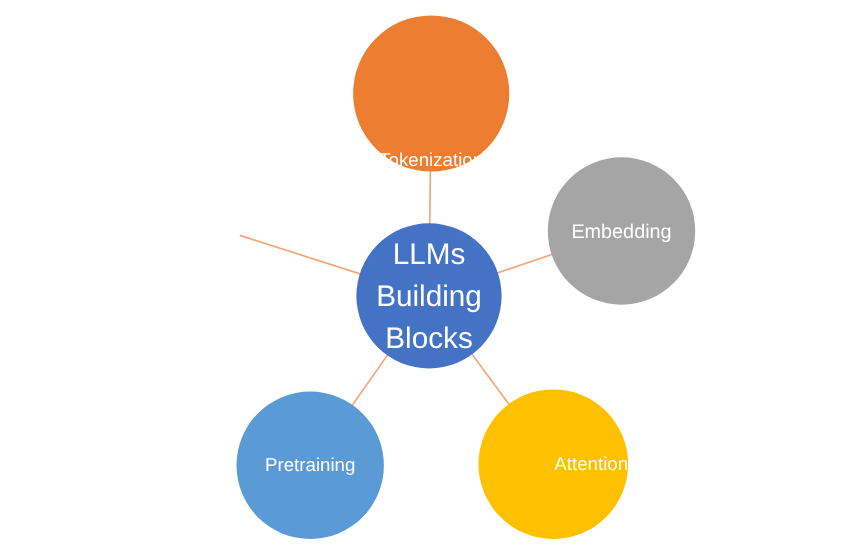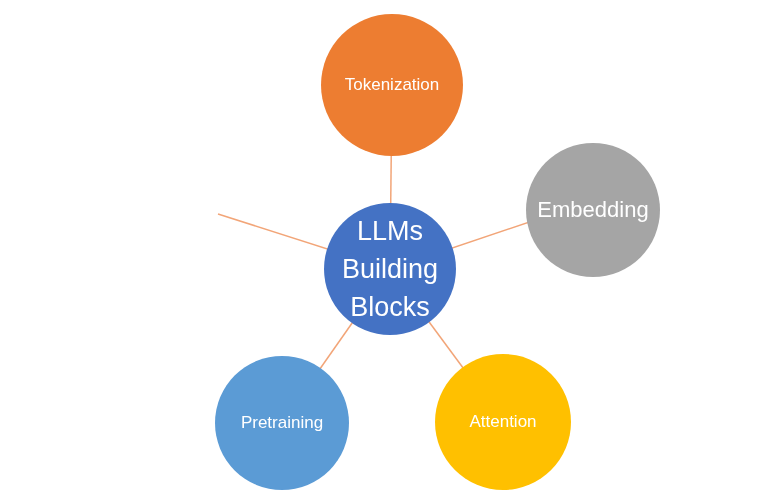--- a/index.html
+++ b/index.html
@@ -47,27 +47,28 @@
   }
   .node-center .label {
     width: 112px;
   }
   .node-tokenization {
     left: 321px;
     top: 14px;
     width: 142px;
     height: 142px;
     font-size: 17px;
+    align-items: flex-end;
   }
   .node-embedding {
-    left: 526px;
+    left: 498px;
     top: 143px;
     width: 134px;
     height: 134px;
-    font-size: 22px;
+    font-size: 18px;
   }
   .node-attention {
     left: 435px;
     top: 354px;
     width: 136px;
     height: 136px;
     font-size: 17px;
   }
   .node-pretraining {
     left: 215px;
@@ -104,21 +105,21 @@
   </svg>
 
   <div class="circle node-tokenization" style="background-color: rgb(237, 125, 49);">
     <span class="label">Tokenization</span>
   </div>
 
   <div class="circle node-embedding" style="background-color: rgb(165, 165, 165);">
     <span class="label">Embedding</span>
   </div>
 
-  <div class="circle node-attention" style="background-color: rgb(255, 192, 0);">
+  <div class="circle node-attention" style="background-color: rgb(255, 192, 0); justify-content: flex-end;">
     <span class="label">Attention</span>
   </div>
 
   <div class="circle node-pretraining" style="background-color: rgb(91, 155, 213);">
     <span class="label">Pretraining</span>
   </div>
 
 
   <div class="circle node-center" style="background-color: rgb(68, 114, 196);">
     <span class="label">LLMs Building Blocks</span>

